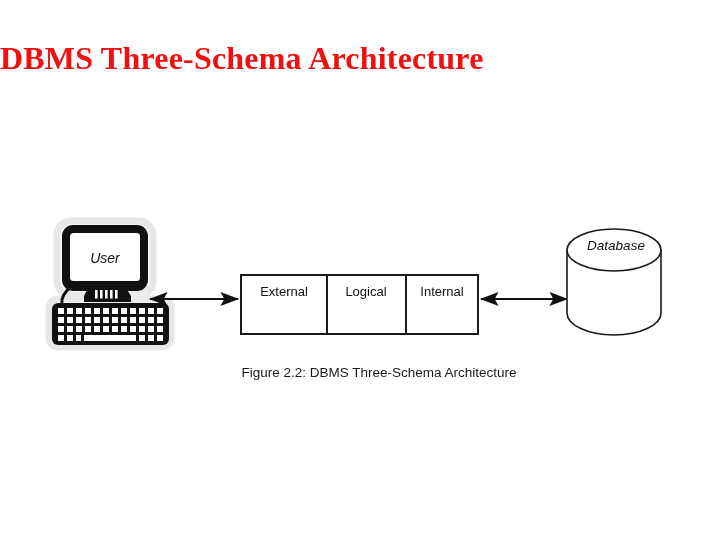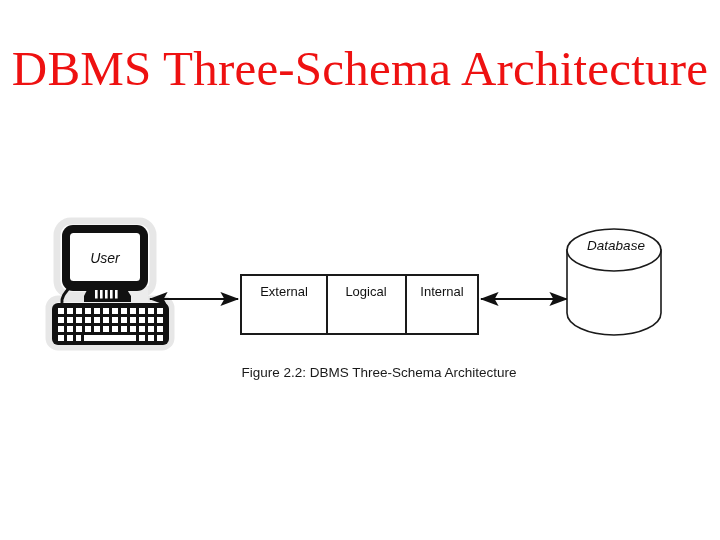--- a/index.html
+++ b/index.html
@@ -14,24 +14,23 @@
     height: 540px;
     background: #ffffff;
     overflow: hidden;
     font-family: "Liberation Sans", sans-serif;
   }
   #slide-title {
     position: absolute;
     left: 0;
     top: 40px;
     width: 720px;
-    text-align: center;
     font-family: "Liberation Serif", serif;
-    font-size: 49px;
-    font-weight: normal;
+    font-size: 32px;
+    font-weight: bold;
     color: #ee1111;
     letter-spacing: 0.2px;
     white-space: nowrap;
   }
   #diagram {
     position: absolute;
     left: 0;
     top: 0;
     width: 720px;
     height: 540px;

